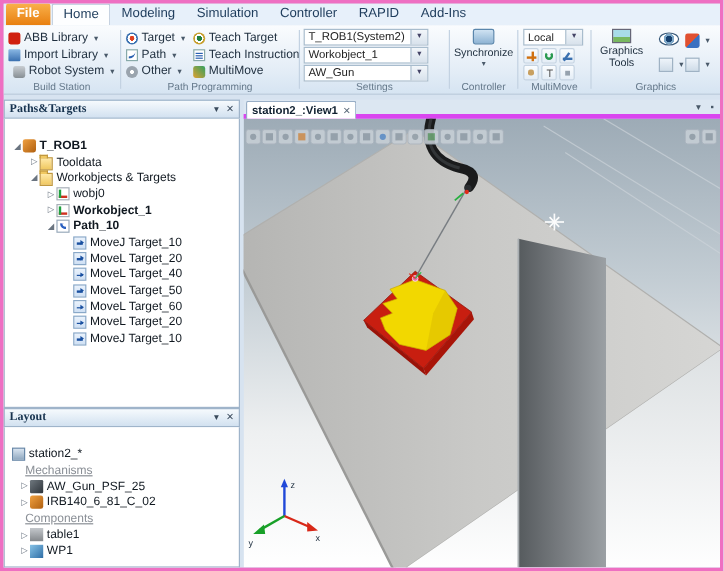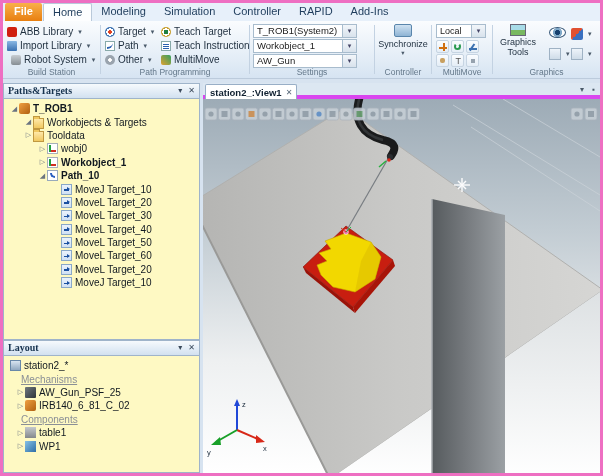--- a/index.html
+++ b/index.html
@@ -71,22 +71,22 @@
   .i-pic { width:16px; height:12px; border:1px solid #667; margin-bottom:1px;
            background:linear-gradient(#a8dce8 0 55%,#78b860 55%); }
   .i-sq  { width:12px; height:12px; background:linear-gradient(#eef4fa,#cfdce8); border:1px solid #9fb2c4; }
 
   
   .phead { position:absolute; height:16px; background:linear-gradient(#f6fafd,#d2e1f0);
            border:1px solid #9fb4ca; font-size:10px; font-weight:bold; color:#16324e;
            line-height:14px; padding:0 4px;font-family:Liberation Serif, serif; }
   .phead .hic { float:right; font-size:8px; font-weight:normal; color:#3a4a5c;
                 margin-left:6px; line-height:14px; cursor:default; }
-  .tree { position:absolute; background:#fef9c3; border:1px solid #9fb4ca; border-top:none;
-          overflow:hidden; padding-top:3px; }
+  .tree { position:absolute; background:#ffffff; border:1px solid #9fb4ca; border-top:none;
+          overflow:hidden; padding-top:16px; }
   .trow { display:flex; align-items:center; height:13.4px; font-size:10px; color:#101820; cursor:default; }
   .arr { width:9px; flex:none; font-size:7px; color:#6a7480; text-align:center; }
   .lbl { margin-left:3px; white-space:nowrap; }
   .b { font-weight:bold; }
   .lsec { color:#8a8f96; text-decoration:underline; }
   .ti { width:11px; height:11px; flex:none; position:relative; }
   .ti-robot { background:linear-gradient(135deg,#f0a040,#b06010); border-radius:2px; }
   .ti-folder{ background:linear-gradient(#ffe9a8,#f0c860); border:1px solid #c09840; margin-top:2px; }
   .ti-folder::before { content:""; position:absolute; top:-3px; left:-1px; width:5px; height:2px;
            background:#f0c860; border:1px solid #c09840; border-bottom:none; }
@@ -234,28 +234,28 @@
     <span class="hic">✕</span>
     <span class="hic">▾</span>
   </div>
   <div class="tree" style="left:0;top:96px;width:197px;height:241px">
     <div class="trow" style="padding-left:6px">
       <span class="arr">◢</span>
       <span class="ti ti-robot"></span>
       <span class="lbl b">T_ROB1</span>
       </div>
     <div class="trow" style="padding-left:20px">
+      <span class="arr">▷</span>
+      <span class="ti ti-folder"></span>
+      <span class="lbl">Tooldata</span>
+      </div>
+    <div class="trow" style="padding-left:20px">
       <span class="arr">◢</span>
       <span class="ti ti-folder"></span>
       <span class="lbl">Workobjects &amp; Targets</span>
-      </div>
-    <div class="trow" style="padding-left:20px">
-      <span class="arr">▷</span>
-      <span class="ti ti-folder"></span>
-      <span class="lbl">Tooldata</span>
       </div>
     <div class="trow" style="padding-left:34px">
       <span class="arr">▷</span>
       <span class="ti ti-wobj"></span>
       <span class="lbl">wobj0</span>
       </div>
     <div class="trow" style="padding-left:34px">
       <span class="arr">▷</span>
       <span class="ti ti-wobj"></span>
       <span class="lbl b">Workobject_1</span>
@@ -267,25 +267,20 @@
       </div>
     <div class="trow" style="padding-left:48px">
       <span class="arr"></span>
         <span class="ti ti-move"></span>
       <span class="lbl">MoveJ Target_10</span>
       </div>
     <div class="trow" style="padding-left:48px">
       <span class="arr"></span>
         <span class="ti ti-move"></span>
       <span class="lbl">MoveL Target_20</span>
-      </div>
-    <div class="trow" style="padding-left:48px">
-      <span class="arr"></span>
-        <span class="ti ti-move"></span>
-      <span class="lbl">MoveL Target_30</span>
       </div>
     <div class="trow" style="padding-left:48px">
       <span class="arr"></span>
         <span class="ti ti-move"></span>
       <span class="lbl">MoveL Target_40</span>
       </div>
     <div class="trow" style="padding-left:48px">
       <span class="arr"></span>
         <span class="ti ti-move"></span>
       <span class="lbl">MoveL Target_50</span>

